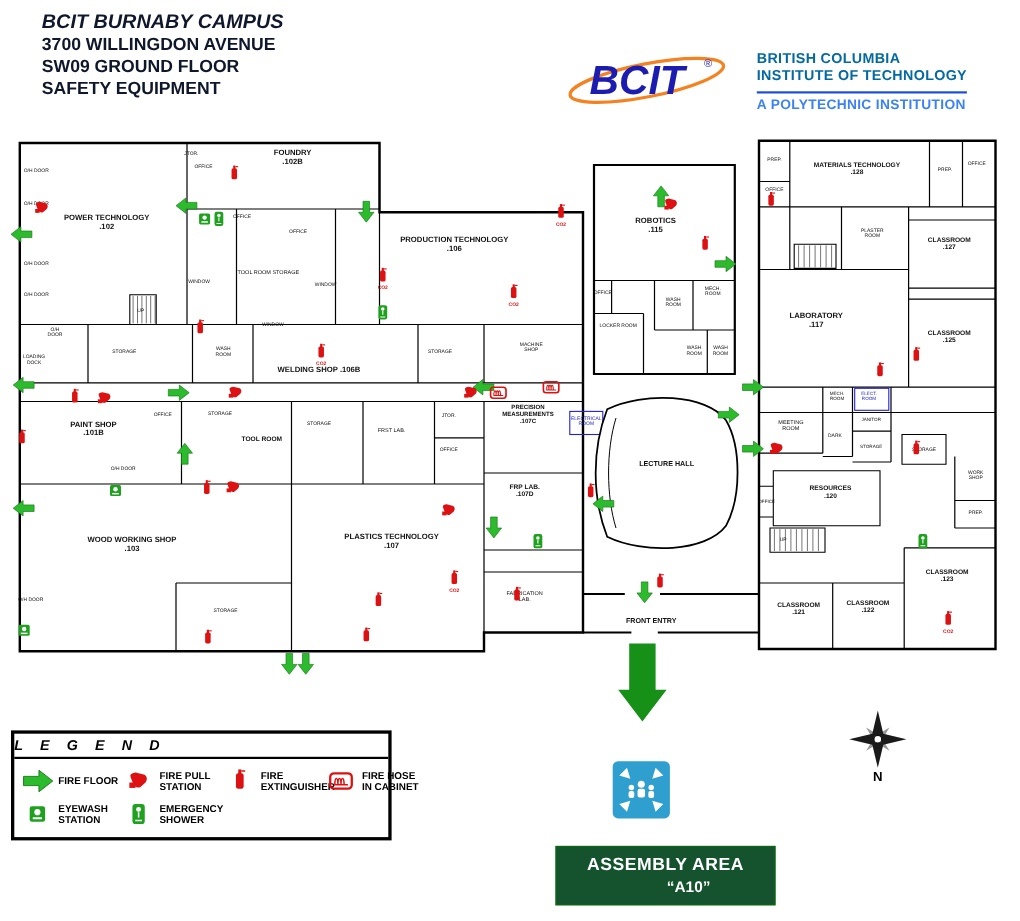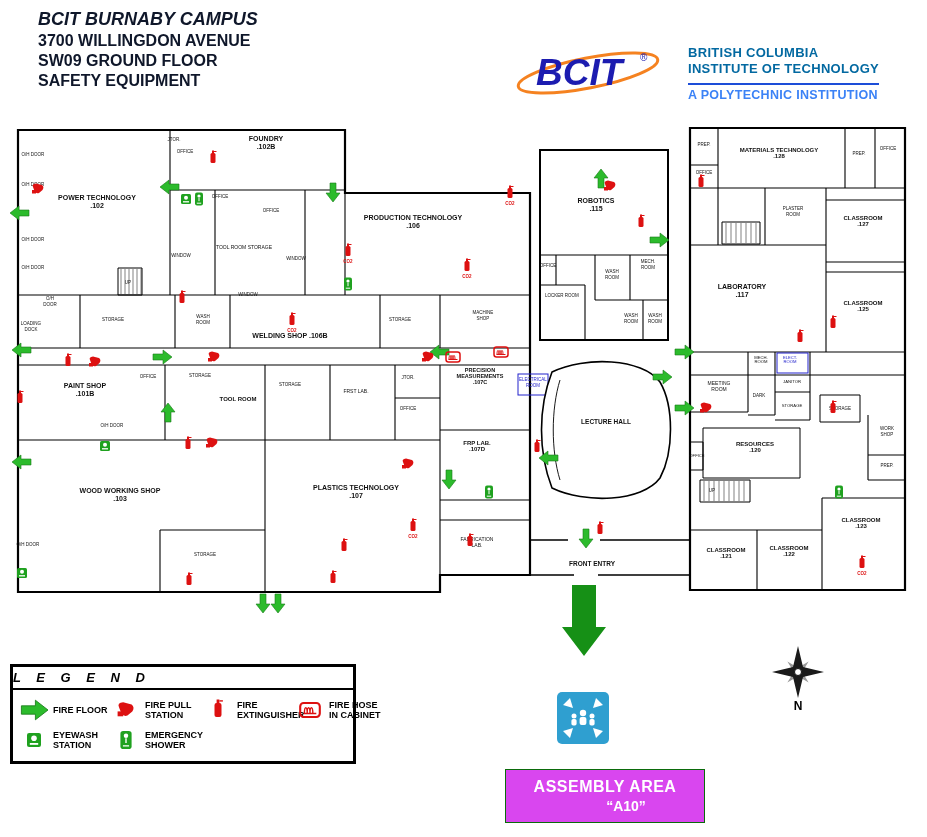--- a/index.html
+++ b/index.html
@@ -16,21 +16,21 @@
   .logo-name{color:#0369a1;font-weight:bold;font-size:13px;line-height:1.25;letter-spacing:.3px;}
   .logo-tag{margin-top:5px;padding-top:3px;border-top:2px solid #1d4ed8;color:#3b82f6;font-weight:bold;font-size:12.5px;letter-spacing:.3px;}
   
   .legend{position:absolute;left:10px;top:664px;width:340px;border:3px solid #000;background:#fff;}
   .legend-title{font-style:italic;font-weight:bold;letter-spacing:6px;font-size:13px;padding:3px 0;border-bottom:2px solid #000;}
   .legend-grid{display:grid;grid-template-columns:repeat(4,1fr);gap:4px 2px;padding:7px 4px 8px 6px;}
   .legend-item{display:flex;align-items:center;gap:4px;}
   .legend-label{font-size:9px;font-weight:bold;line-height:1.15;width:56px;}
   svg.legend-ic{width:30px;height:26px;flex:none;}
   
-  .banner{position:absolute;left:505px;top:769px;width:198px;height:52px;background:#d946ef;border:1px solid #0b6b0b;color:#fff;display:flex;flex-direction:column;align-items:center;justify-content:center;font-weight:bold;}
+  .banner{position:absolute;left:505px;top:769px;width:198px;height:52px;background:#14532d;border:1px solid #0b6b0b;color:#fff;display:flex;flex-direction:column;align-items:center;justify-content:center;font-weight:bold;}
   .banner .l1{font-size:16px;letter-spacing:.5px;}
   .banner .l2{font-size:14px;margin-top:2px;margin-left:42px;}
 </style>
 </head>
 <body>
 
 <div class="page">
 
   <div class="hdr">
     <div class="t1">BCIT BURNABY CAMPUS</div>

